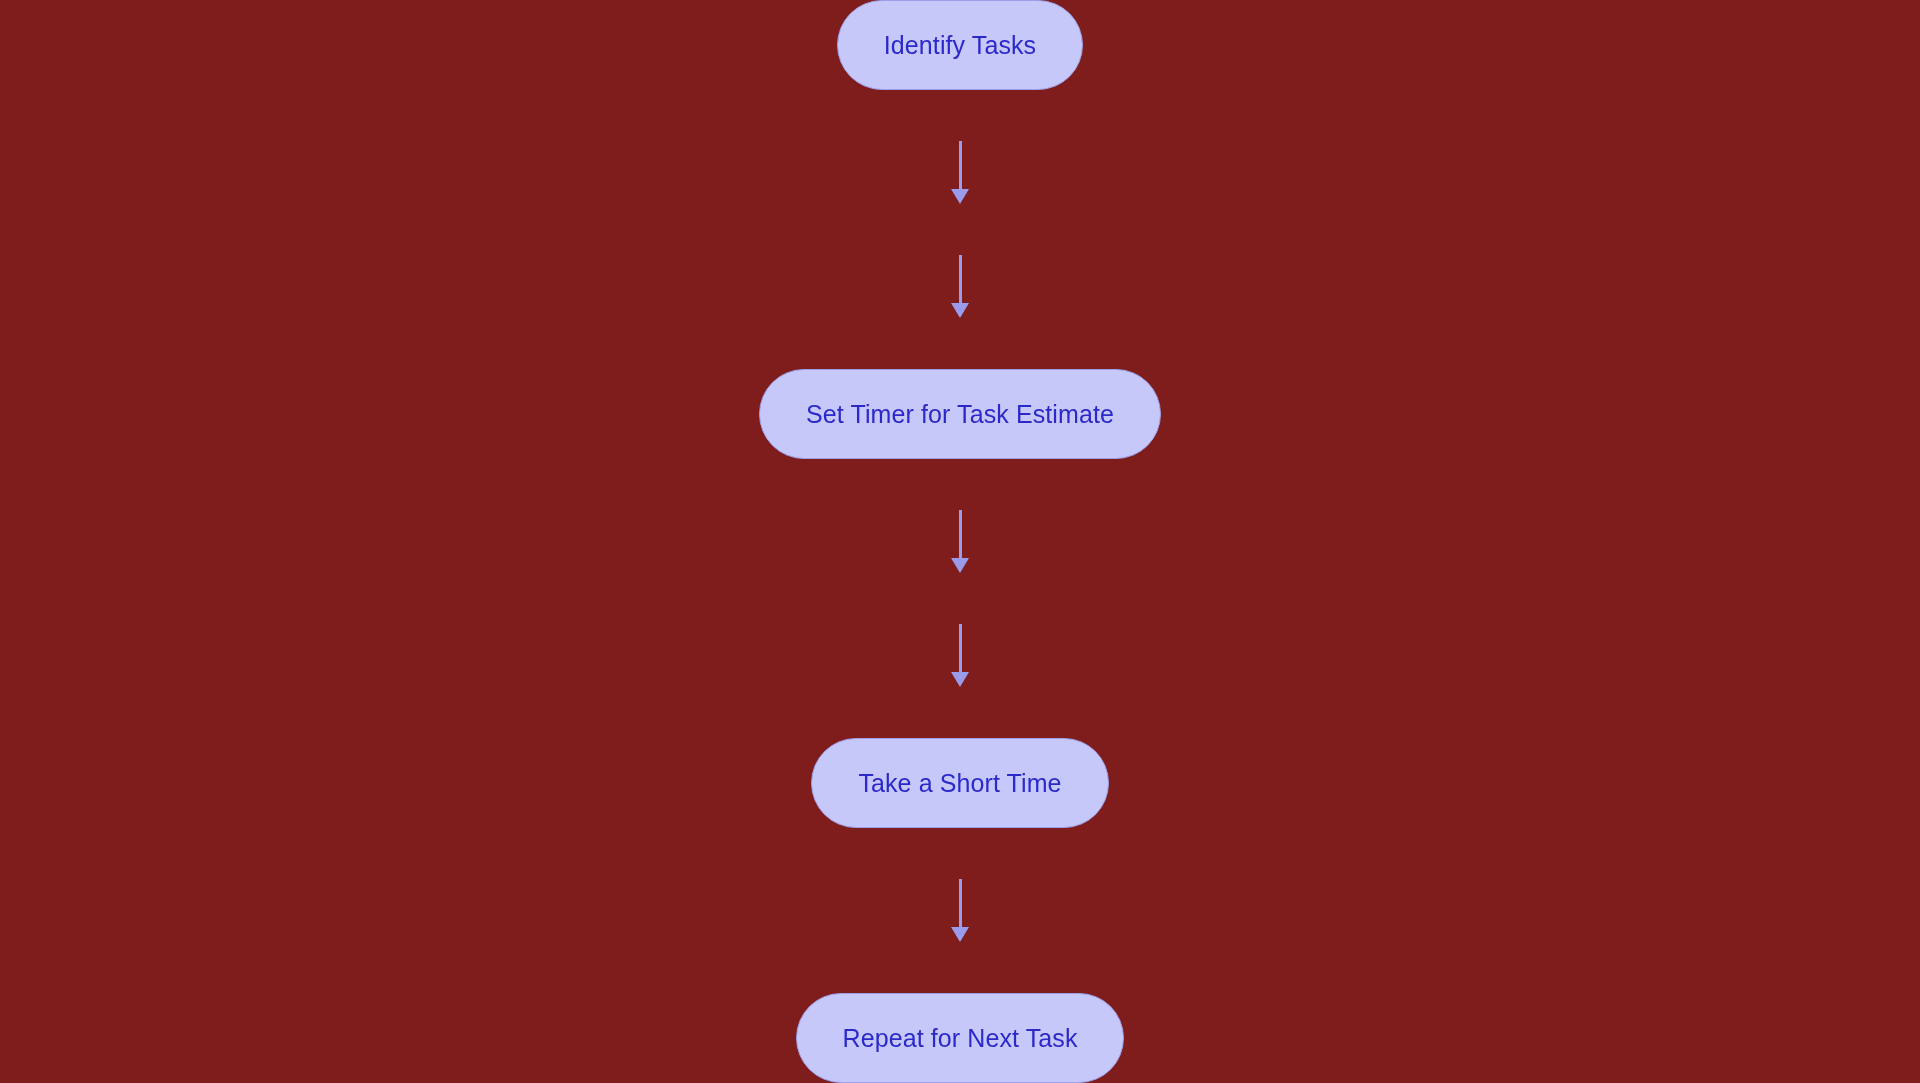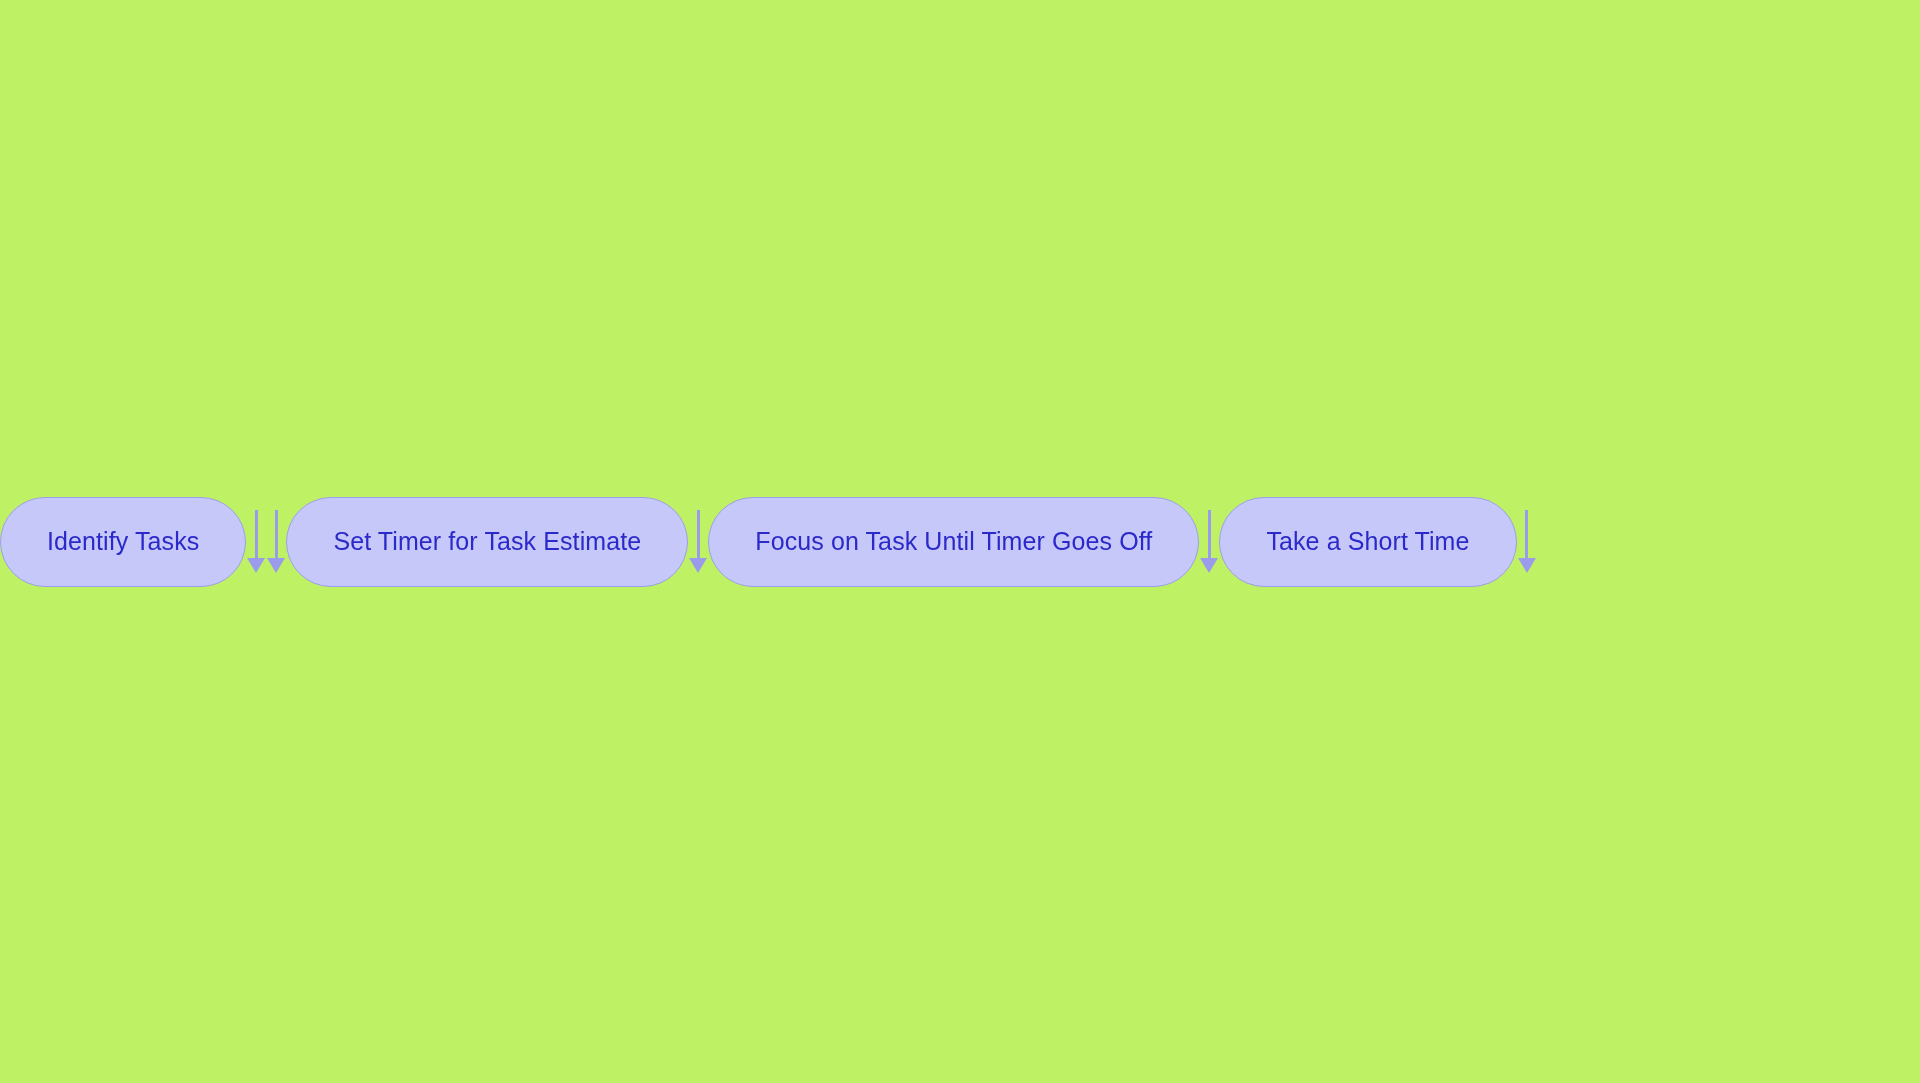--- a/index.html
+++ b/index.html
@@ -11,24 +11,25 @@
     height: 1083px;
     background: #ffffff;
     font-family: "Liberation Sans", sans-serif;
     overflow: hidden;
   }
 
   .flowchart {
     position: relative;
     width: 1920px;
     height: 1083px;
-    background: #bef264;
+    background: #7f1d1d;
     display: flex;
-    flex-direction: row;
+    flex-direction: column;
     align-items: center;
+    justify-content: space-between;
   }
 
   .flow-row {
     display: flex;
     flex-direction: column;
     align-items: center;
   }
 
   .node {
     box-sizing: border-box;
@@ -97,32 +98,32 @@
 
   <div class="flow-row">
     <div class="node">Set Timer for Task Estimate</div>
   </div>
 
   <div class="connector gap-3">
     <div class="stem"></div>
     <div class="head"></div>
   </div>
 
-  <div class="flow-row">
-    <div class="node">Focus on Task Until Timer Goes Off</div>
-  </div>
 
   <div class="connector gap-4">
     <div class="stem"></div>
     <div class="head"></div>
   </div>
 
   <div class="flow-row">
     <div class="node">Take a Short Time</div>
   </div>
 
   <div class="connector gap-5">
     <div class="stem"></div>
     <div class="head"></div>
   </div>
 
+  <div class="flow-row">
+    <div class="node">Repeat for Next Task</div>
+  </div>
 
 </div>
 
 </body></html>

